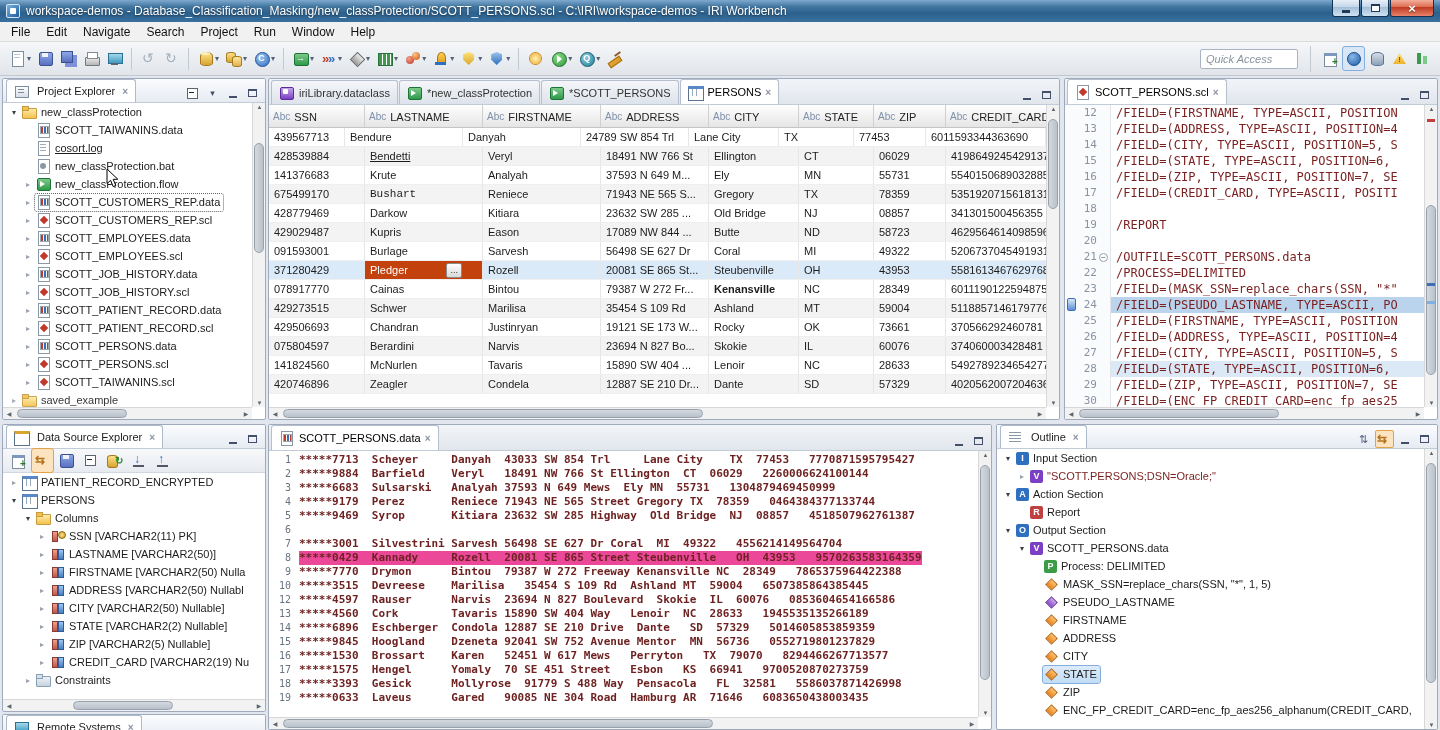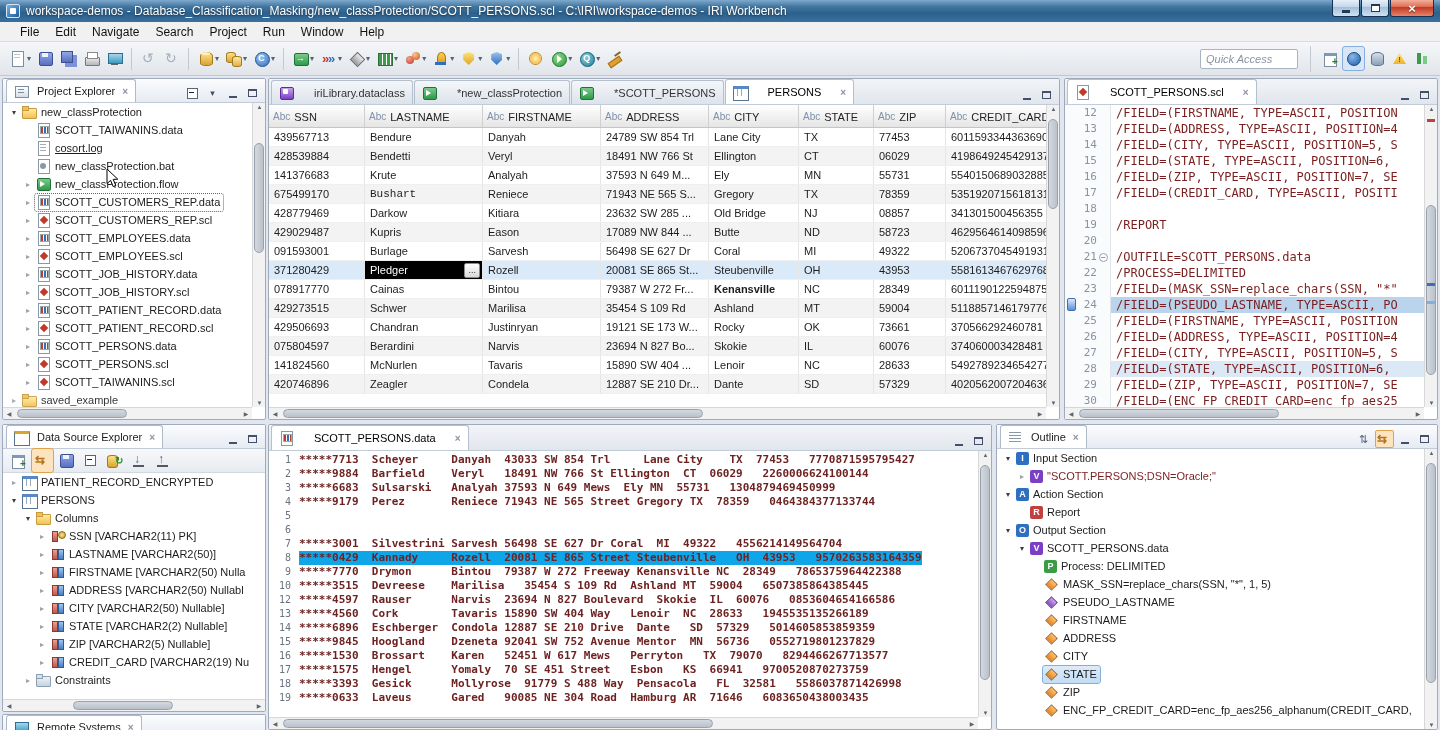--- a/index.html
+++ b/index.html
@@ -15,21 +15,21 @@
 .winbtns{position:absolute;right:6px;top:0;display:flex}
 .winbtn{height:17px;border:1px solid #173251;border-top:none;display:flex;align-items:center;justify-content:center;
  background:linear-gradient(#e6eff8 0%,#c2d6e8 45%,#a3bfd8 46%,#cfe2f2 100%);border-radius:0 0 3px 3px;margin-left:1px}
 .winbtn.min,.winbtn.max{width:28px}
 .winbtn.close{width:44px;color:#fff;font-weight:bold;font-size:13px;text-shadow:0 1px 1px rgba(0,0,0,.5);
  background:linear-gradient(#f3b09a 0%,#dd6950 45%,#c03a22 46%,#e8836a 100%)}
 .glyph-min{width:8px;height:3px;background:#223a55;margin-top:7px}
 .glyph-max{width:9px;height:8px;border:1px solid #223a55;border-top-width:2px;background:#fff}
 
 
-#menubar{position:absolute;left:0;top:22px;right:0;height:20px;background:#f1f1f1;border-bottom:1px solid #dcdcdc;display:flex;align-items:center;padding-left:12px;font-size:12px;color:#111}
+#menubar{position:absolute;left:0;top:22px;right:0;height:20px;background:#f1f1f1;border-bottom:1px solid #dcdcdc;display:flex;align-items:center;padding-left:3px;font-size:12px;color:#111}
 .menu-item{padding:2px 8px;border-radius:2px}
 
 
 #toolbar{position:absolute;left:0;top:42px;right:0;height:34px;background:linear-gradient(#f5f7f9,#e1e5ea);border-bottom:1px solid #c2c8d0;display:flex;align-items:center;padding:0 6px}
 #toolbar-main,#toolbar-right{display:flex;align-items:center}
 .tb-btn{display:flex;align-items:center;height:25px;padding:0 2px;border:1px solid transparent;border-radius:3px}
 .tb-btn.active{background:#fde4c0;border-color:#e2a24a}
 .tb-btn.activeb{background:#d8e6f6;border-color:#84aede}
 .tb-sep{width:1px;height:22px;background:#c3c9d1;margin:0 5px;flex:none}
 .tb-sep.tall{height:26px;margin:0 8px}
@@ -102,21 +102,21 @@
 .ptab{height:23px;display:flex;align-items:center;gap:4px;padding:0 7px;margin-left:3px;background:#fff;border:1px solid #aeb9c9;border-bottom:none;border-radius:3px 3px 0 0;font-size:11px;white-space:nowrap}
 .tab-x{color:#8a93a3;font-weight:bold;font-size:10px;margin-left:3px}
 .phead-actions{margin-left:auto;display:flex;align-items:center;padding-right:3px;gap:1px}
 .hbtn{width:19px;height:18px;display:flex;align-items:center;justify-content:center;border-radius:2px;color:#44506a;font-size:9px}
 .hbtn.active{background:#fde4c0;border:1px solid #e2a24a}
 .glyph-min2{width:8px;height:2px;background:#44506a;margin-top:8px}
 .glyph-max2{width:9px;height:8px;border:1px solid #44506a;border-top-width:2px}
 
 
 .etabs{position:absolute;left:0;top:0;right:0;height:26px;background:linear-gradient(#f2f4f7,#e1e6ed);border-bottom:1px solid #c2cbd8;display:flex;align-items:flex-end;padding-left:2px}
-.etab{height:24px;display:flex;align-items:center;gap:16px;padding:5px 7px;margin-right:1px;font-size:11px;color:#333;white-space:nowrap;
+.etab{height:24px;display:flex;align-items:center;gap:1px;padding:5px 7px;margin-right:1px;font-size:11px;color:#333;white-space:nowrap;
  border:1px solid #b6bfcd;border-bottom:none;border-radius:3px 3px 0 0;background:linear-gradient(#f4f6f9,#dde3eb)}
 .etab.active{background:#fff;height:25px;color:#000}
 .tab-label{pointer-events:none}
 
 
 .tree{position:absolute;overflow:hidden}
 .trow{display:flex;align-items:center;height:18px;white-space:nowrap}
 .trow.partial{opacity:.9}
 .arrow{width:14px;flex:none;text-align:center;font-size:8px;color:#98a2ae}
 .arrow.exp{color:#3a3f46}
@@ -176,41 +176,41 @@
 
 #persons-head{position:absolute;left:0;top:26px;right:13px;height:23px;display:flex;overflow:hidden;border-bottom:1px solid #c5c5c5}
 .th{display:inline-flex;align-items:center;gap:4px;height:23px;padding:0 4px;border-right:1px solid #cfcfcf;background:linear-gradient(#ffffff,#e4e4e4);flex:none;overflow:hidden}
 .abc{color:#7d90aa;font-size:10px;flex:none}
 .th .hl{font-size:11px;color:#222}
 #persons-body{position:absolute;left:0;top:49px;right:13px;bottom:12px;overflow:hidden;background:#fff}
 .trr{display:flex;height:19px;border-bottom:1px solid #efefef}
 .trr.alt{background:#f3f3f3}
 .trr.selrow{background:#dbeaf9}
 .td{flex:none;padding:0 5px;line-height:18px;font-size:11px;border-right:1px solid #e6e6e6;overflow:hidden;white-space:nowrap}
-.td.selcell{background:#000000;color:#fff;display:flex;align-items:center;justify-content:space-between;padding-right:2px}
+.td.selcell{background:#c2410c;color:#fff;display:flex;align-items:center;justify-content:space-between;padding-right:20px}
 .dots{background:linear-gradient(#fefefe,#d8d8d8);color:#333;border:1px solid #8a8a8a;border-radius:2px;font-size:9px;line-height:12px;height:15px;padding:0 3px;flex:none}
 
 
 #scl-code{position:absolute;left:0;top:26px;right:13px;bottom:12px;background:#fff;overflow:hidden}
 .cl{display:flex;height:16px;line-height:16px;font-family:"DejaVu Sans Mono",monospace;font-size:12px;white-space:pre}
 .cl.hl1{background:#b9d4ec}
 .cl.hl2{background:#dbe9f7}
 .gut{width:46px;flex:none;display:flex;align-items:center;justify-content:flex-end;gap:2px;padding-right:2px;position:relative;background:#fafbfc;border-right:1px solid #e2e5e9}
 .lnum{color:#8a93a3;font-size:11px;font-family:"DejaVu Sans Mono",monospace}
 .fold{width:9px;height:9px;border:1px solid #98a2ae;border-radius:50%;background:#fff;color:#5a6570;font-size:8px;line-height:7px;text-align:center;flex:none}
 .foldsp{width:9px;flex:none}
 .lmarker{position:absolute;left:2px;top:1px;width:9px;height:13px;background:linear-gradient(#d8e9fa,#5b8ed6);border:1px solid #3f6eb5;border-radius:2px}
 .ctext{color:#7a1f1f;padding-left:5px}
 
 
 #data-code{position:absolute;left:0;top:26px;right:13px;bottom:12px;background:#fff;overflow:hidden;padding-top:2px}
 .dl{display:flex;height:14px;line-height:14px;font-family:"DejaVu Sans Mono",monospace;font-size:11px;white-space:pre}
 .dl .lnum{width:30px;text-align:right;padding-right:8px;flex:none;color:#6a7380;font-size:10px}
 .dl .dtext{color:#6e2222;font-weight:bold}
-.dl.sel .dtext{background:#0ea5e9}
+.dl.sel .dtext{background:#ec4899}
 
 
 #dse-toolbar{position:absolute;left:0;top:24px;right:0;height:24px;background:linear-gradient(#f7f8fa,#e7ebf0);border-bottom:1px solid #d2d8e0;display:flex;align-items:center;padding-left:4px;gap:1px}
 
 
 #cursor{position:absolute;left:106px;top:168px;z-index:99;pointer-events:none}
 </style>
 </head>
 <body>
 
@@ -704,32 +704,32 @@
           <span class="abc">Abc</span>
           <span class="hl">ZIP</span>
         </span>
         <span class="th" style="width: 120px;">
           <span class="abc">Abc</span>
           <span class="hl">CREDIT_CARD</span>
         </span>
       </div>
     <div id="persons-body">
         <div class="trr">
-          <span class="td" style="width: 96px;">439567713</span>
+          <span class="td" style="width: 76px;">439567713</span>
           <span class="td" style="width: 118px;">Bendure</span>
           <span class="td" style="width: 118px;">Danyah</span>
           <span class="td" style="width: 108px;">24789 SW 854 Trl</span>
           <span class="td" style="width: 90px;">Lane City</span>
           <span class="td" style="width: 75px;">TX</span>
           <span class="td" style="width: 72px;">77453</span>
           <span class="td" style="width: 120px;">6011593344363690</span>
         </div>
         <div class="trr alt">
           <span class="td" style="width: 96px;">428539884</span>
-          <span class="td" style="width: 118px;">Bendetti</span>
+          <span class="td" style="width: 118px; text-decoration: underline;">Bendetti</span>
           <span class="td" style="width: 118px;">Veryl</span>
           <span class="td" style="width: 108px;">18491 NW 766 St</span>
           <span class="td" style="width: 90px;">Ellington</span>
           <span class="td" style="width: 75px;">CT</span>
           <span class="td" style="width: 72px;">06029</span>
           <span class="td" style="width: 120px;">4198649245429137</span>
         </div>
         <div class="trr">
           <span class="td" style="width: 96px;">141376683</span>
           <span class="td" style="width: 118px;">Krute</span>
@@ -932,21 +932,21 @@
         <span class="hbtn">
             <span class="glyph-max2"></span>
           </span>
       </span>
     </div>
     <div id="data-code">
         <div class="dl"><span class="lnum">1</span><span class="dtext">*****7713  Scheyer     Danyah  43033 SW 854 Trl     Lane City    TX  77453   7770871595795427</span></div>
         <div class="dl"><span class="lnum">2</span><span class="dtext">*****9884  Barfield    Veryl   18491 NW 766 St Ellington  CT  06029   2260006624100144</span></div>
         <div class="dl"><span class="lnum">3</span><span class="dtext">*****6683  Sulsarski   Analyah 37593 N 649 Mews  Ely MN  55731   1304879469450999</span></div>
         <div class="dl"><span class="lnum">4</span><span class="dtext">*****9179  Perez       Reniece 71943 NE 565 Street Gregory TX  78359   0464384377133744</span></div>
-        <div class="dl"><span class="lnum">5</span></div>
+        <div class="dl"><span class="lnum">5</span><span class="dtext">*****9469  Syrop       Kitiara 23632 SW 285 Highway  Old Bridge  NJ  08857   4518507962761387</span></div>
         <div class="dl"><span class="lnum">6</span></div>
         <div class="dl"><span class="lnum">7</span><span class="dtext">*****3001  Silvestrini Sarvesh 56498 SE 627 Dr Coral  MI  49322   4556214149564704</span></div>
         <div class="dl sel"><span class="lnum">8</span><span class="dtext">*****0429  Kannady     Rozell  20081 SE 865 Street Steubenville   OH  43953   9570263583164359</span></div>
         <div class="dl"><span class="lnum">9</span><span class="dtext">*****7770  Drymon      Bintou  79387 W 272 Freeway Kenansville NC  28349   7865375964422388</span></div>
         <div class="dl"><span class="lnum">10</span><span class="dtext">*****3515  Devreese    Marilisa   35454 S 109 Rd  Ashland MT  59004   6507385864385445</span></div>
         <div class="dl"><span class="lnum">12</span><span class="dtext">*****4597  Rauser      Narvis  23694 N 827 Boulevard  Skokie  IL  60076   0853604654166586</span></div>
         <div class="dl"><span class="lnum">13</span><span class="dtext">*****4560  Cork        Tavaris 15890 SW 404 Way   Lenoir  NC  28633   1945535135266189</span></div>
         <div class="dl"><span class="lnum">14</span><span class="dtext">*****6896  Eschberger  Condola 12887 SE 210 Drive  Dante   SD  57329   5014605853859359</span></div>
         <div class="dl"><span class="lnum">15</span><span class="dtext">*****9845  Hoogland    Dzeneta 92041 SW 752 Avenue Mentor  MN  56736   0552719801237829</span></div>
         <div class="dl"><span class="lnum">16</span><span class="dtext">*****1530  Brossart    Karen   52451 W 617 Mews   Perryton   TX  79070   8294466267713577</span></div>

